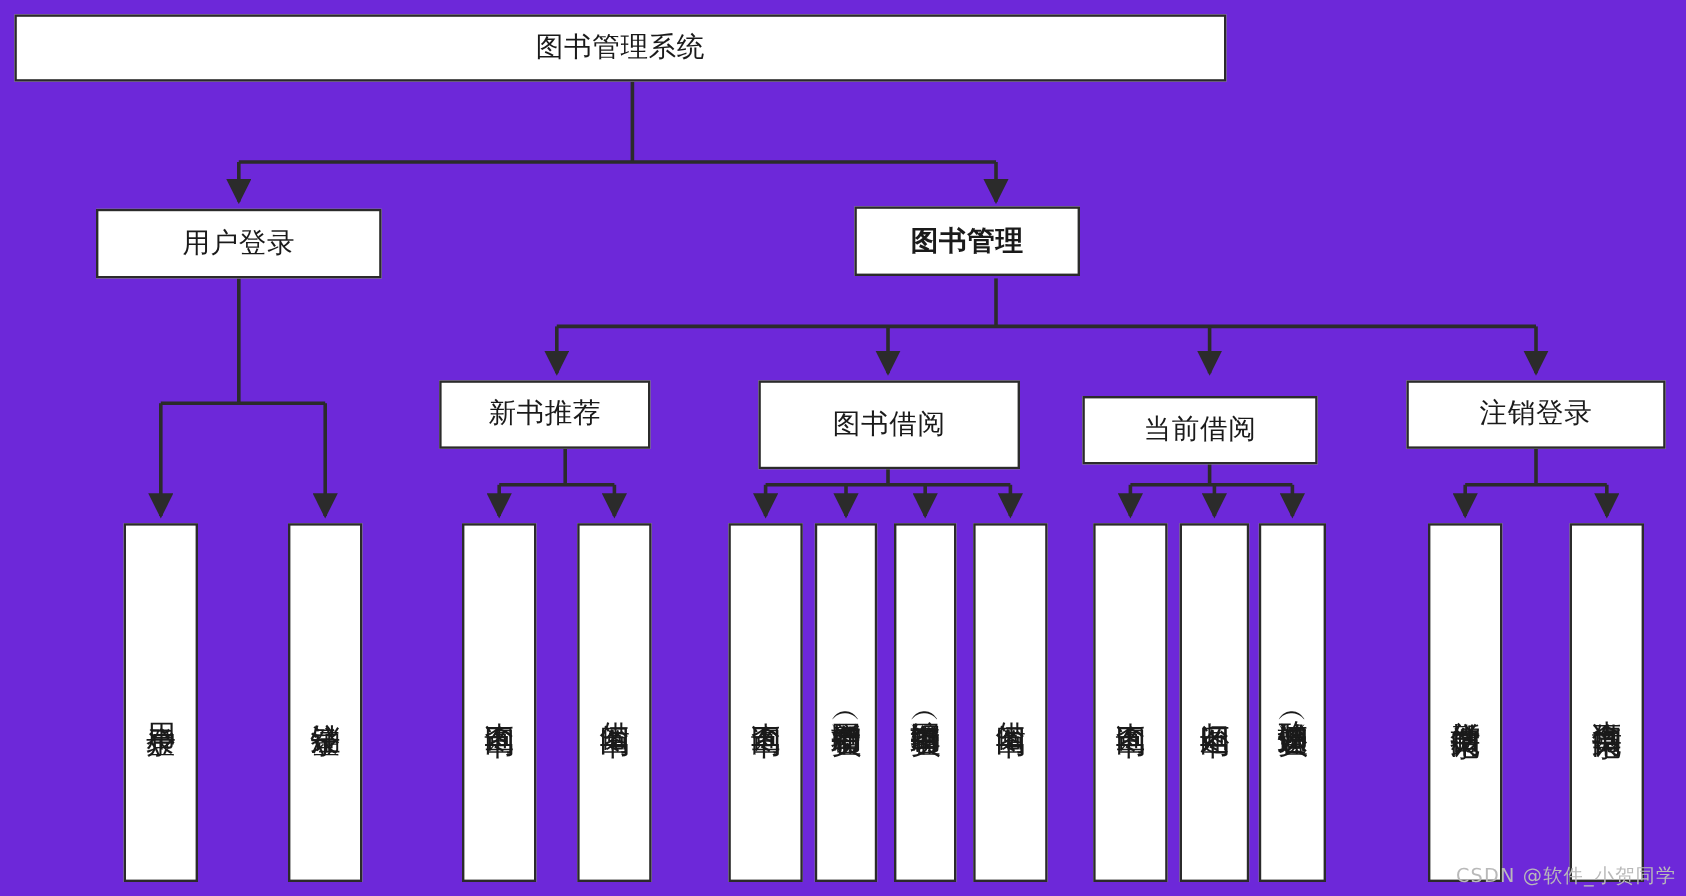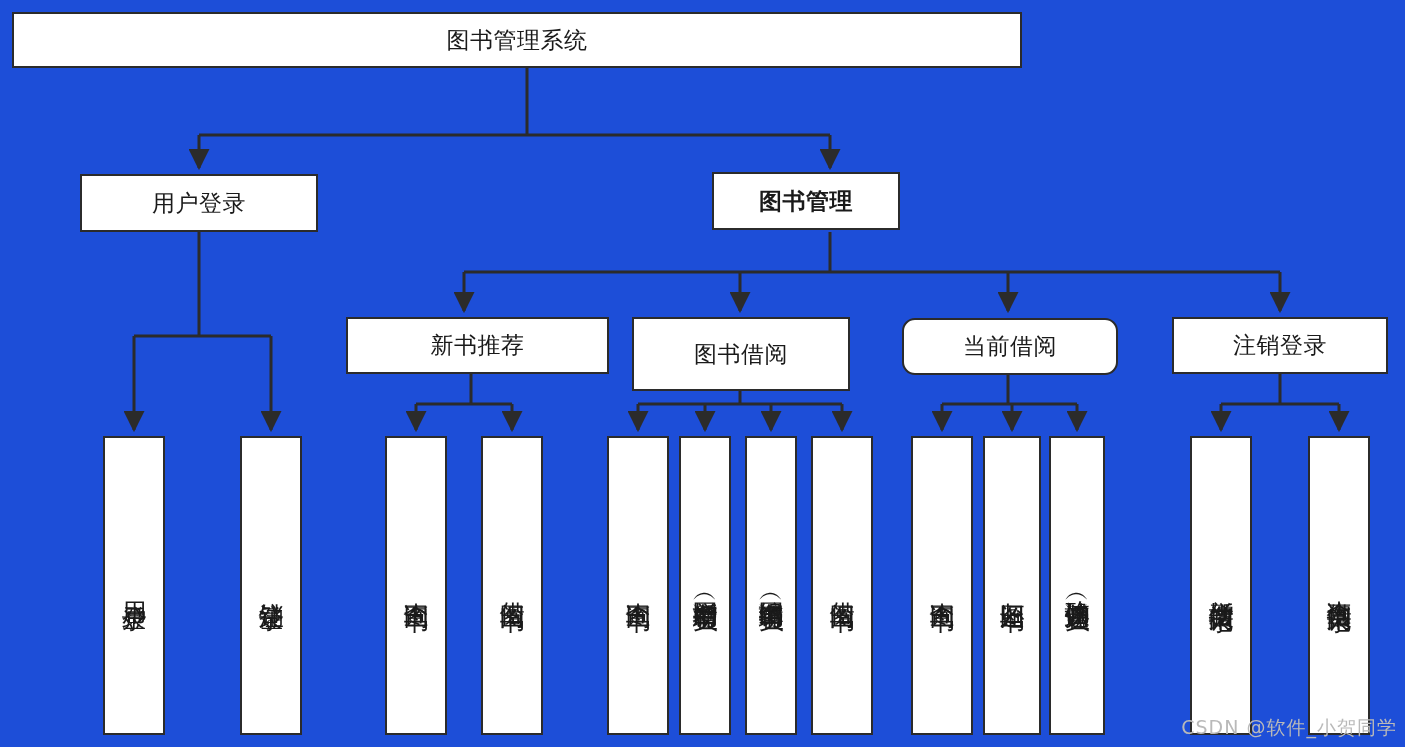--- a/index.html
+++ b/index.html
@@ -8,21 +8,21 @@
     padding: 0;
     background: #ffffff;
   }
   body {
     font-family: "DejaVu Sans", "Liberation Sans", sans-serif;
   }
   #diagram-root {
     position: relative;
     width: 1405px;
     height: 747px;
-    background: #1d4ed8;
+    background: #6d28d9;
     overflow: hidden;
   }
   #edge-layer {
     position: absolute;
     left: 0;
     top: 0;
     width: 1405px;
     height: 747px;
     pointer-events: none;
   }
@@ -61,21 +61,21 @@
     white-space: nowrap;
   }
   .node.v.tall .label {
     font-size: 25px;
     letter-spacing: 1px;
   }
   #watermark {
     position: absolute;
     right: 8px;
     bottom: 6px;
-    font-size: 19px;
+    font-size: 16px;
     color: #b9b9b9;
     letter-spacing: 1px;
     white-space: nowrap;
     font-family: "DejaVu Sans", "Liberation Sans", sans-serif;
     margin-left: 32px;
   }
 </style>
 </head>
 <body>
 
@@ -135,27 +135,27 @@
     <span class="label">图书管理系统</span>
   </div>
 
   <div class="node h" style="left:80px; top:174px; width:238px; height:58px;">
     <span class="label">用户登录</span>
   </div>
   <div class="node h" style="left:712px; top:172px; width:188px; height:58px;font-weight:bold;">
     <span class="label">图书管理</span>
   </div>
 
-  <div class="node h" style="left:346px; top:317px; width:263px; height:57px;">
+  <div class="node h" style="left:366px; top:317px; width:176px; height:57px;">
     <span class="label">新书推荐</span>
   </div>
   <div class="node h" style="left:632px; top:317px; width:218px; height:74px;">
     <span class="label">图书借阅</span>
   </div>
-  <div class="node h" style="left:902px; top:318px; width:216px; height:57px;border-radius:13px;">
+  <div class="node h" style="left:902px; top:330px; width:196px; height:57px;">
     <span class="label">当前借阅</span>
   </div>
   <div class="node h" style="left:1172px; top:317px; width:216px; height:57px;">
     <span class="label">注销登录</span>
   </div>
 
   <div class="node v" style="left:103px; top:436px; width:62px; height:299px;">
     <span class="label">用户登录</span>
   </div>
   <div class="node v" style="left:240px; top:436px; width:62px; height:299px;">

